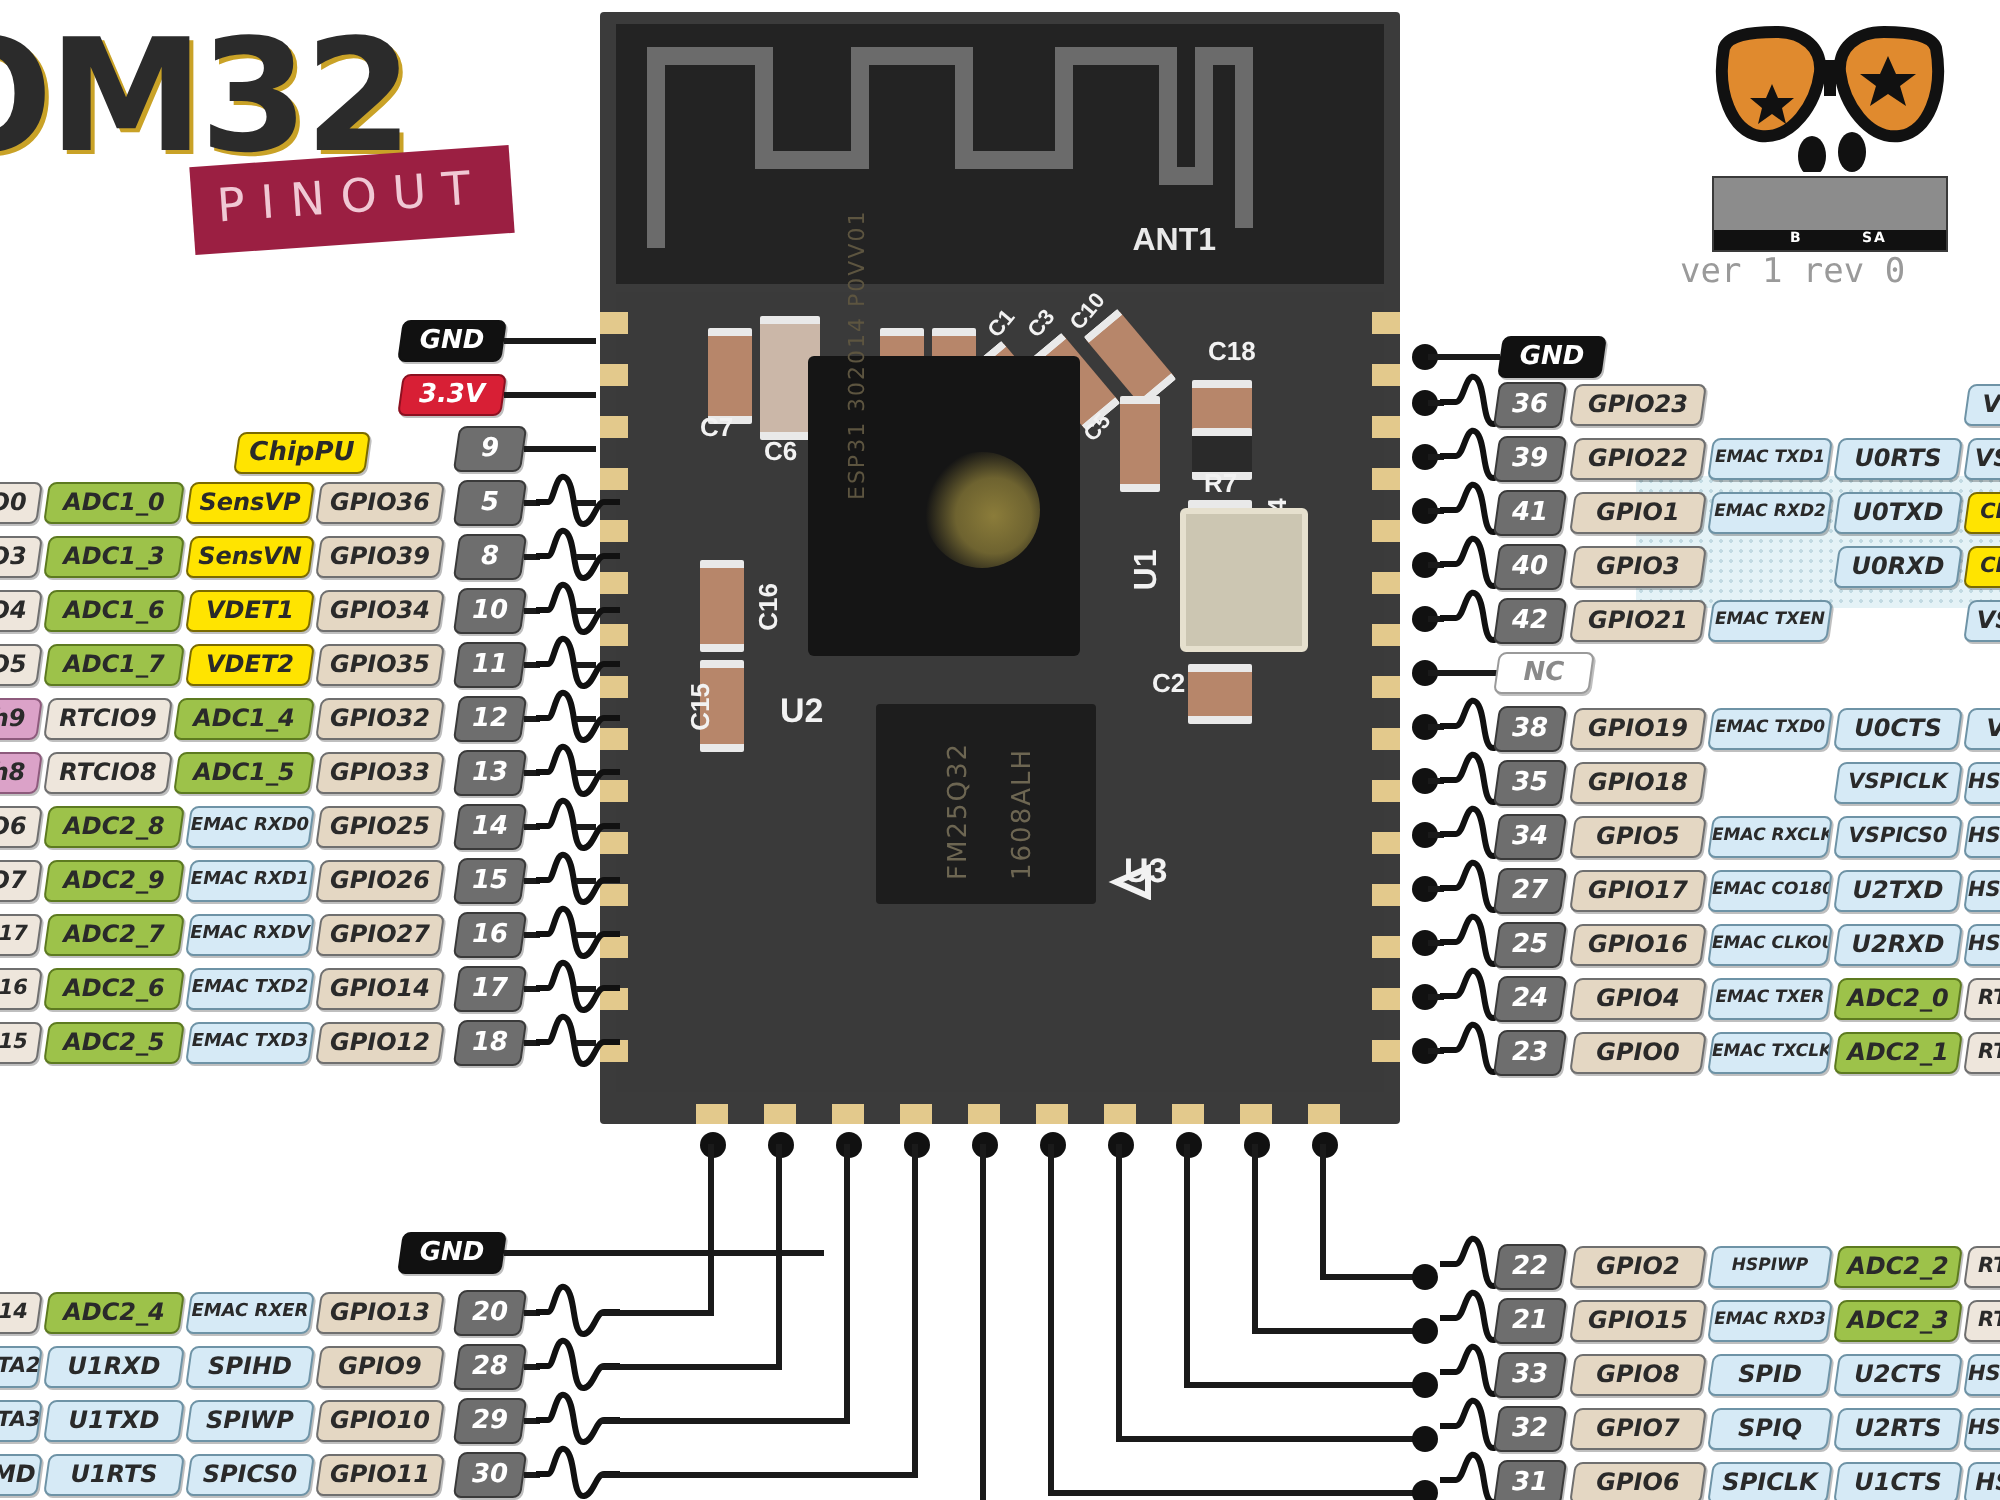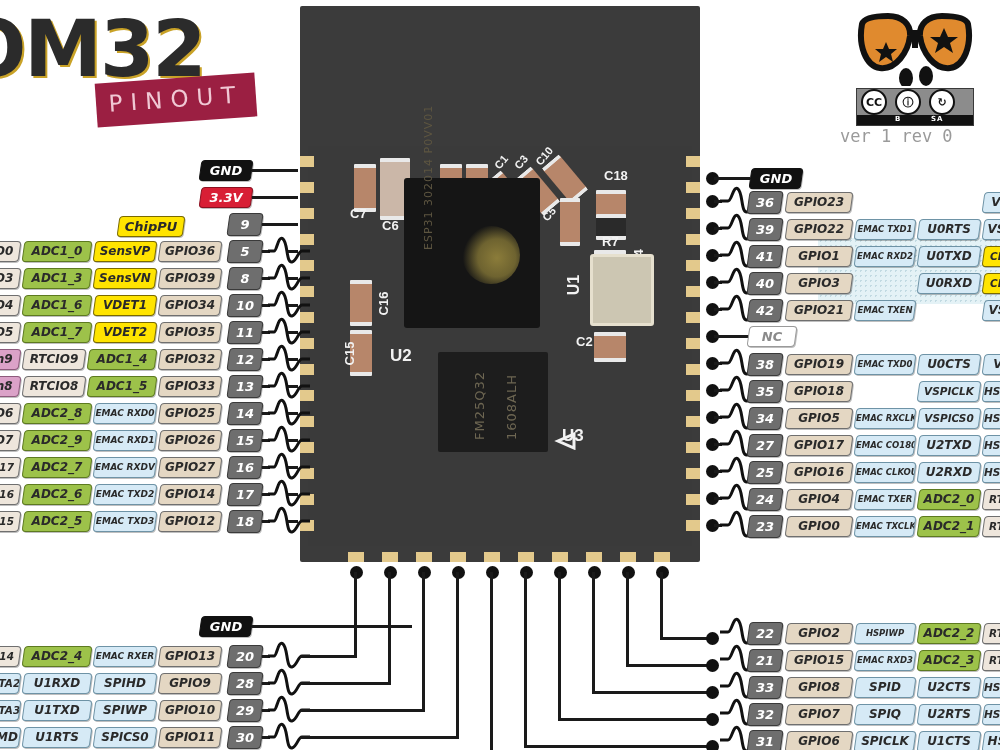--- a/index.html
+++ b/index.html
@@ -160,34 +160,35 @@
         <path d="M6 16 C2 38 10 58 24 60 C40 62 52 44 54 28 C55 16 46 8 32 8 C18 8 8 10 6 16 Z" fill="#e08a2e" stroke="#111" stroke-width="6" stroke-linejoin="round"></path>
         <path d="M112 16 C116 38 108 58 94 60 C78 62 66 44 64 28 C63 16 72 8 86 8 C100 8 110 10 112 16 Z" fill="#e08a2e" stroke="#111" stroke-width="6" stroke-linejoin="round"></path>
         <path d="M56 22 L62 22 L62 40 L56 40 Z" fill="#111"></path>
         <path d="M88 20 l4 9 10 0 -8 6 3 10 -9 -6 -9 6 3 -10 -8 -6 10 0 z" fill="#111"></path>
         <path d="M30 34 l3 7 8 0 -6 5 2 8 -7 -5 -7 5 2 -8 -6 -5 8 0 z" fill="#111"></path>
         <ellipse cx="50" cy="70" rx="7" ry="10" fill="#111"></ellipse>
         <ellipse cx="70" cy="68" rx="7" ry="10" fill="#111"></ellipse>
       </svg>
     </div>
     <div class="cc-badge">
-      <div class="row1">
-        <div class="cc-circ">CC</div>
-        <div class="cc-circ">ⓘ</div>
-        <div class="cc-circ">↻</div>
-      </div>
       <div class="row2">
         <b style="left:38px">B</b>
         <b style="left:74px">SA</b>
       </div>
     </div>
     <div class="hdr-ver">ver 1 rev 0</div>
   </div>
 
   <div class="pcb">
+    <div class="pcb-top">
+      <svg class="ant-trace" width="356" height="112">
+        <path d="M6 106 L6 10 L60 10 L60 62 L108 62 L108 10 L160 10 L160 62 L210 62 L210 10 L262 10 L262 70 L280 70 L280 10 L300 10 L300 96" fill="none" stroke="#6b6b6b" stroke-width="9"></path>
+      </svg>
+      <div class="ant-label">ANT1</div>
+    </div>
 
     <div class="pcb-body">
 
       <div class="cap" style="left:46px;top:18px;width:22px;height:40px;"></div>
       <div class="cap" style="left:72px;top:12px;width:30px;height:54px;background:#cbb7a8;"></div>
       <div class="cap" style="left:132px;top:18px;width:22px;height:40px;"></div>
       <div class="cap" style="left:158px;top:18px;width:22px;height:40px;"></div>
       <div class="cap" style="left:188px;top:26px;width:22px;height:38px;transform:rotate(-40deg);"></div>
       <div class="cap" style="left:218px;top:22px;width:22px;height:38px;transform:rotate(-40deg);"></div>
       <div class="cap" style="left:246px;top:10px;width:22px;height:38px;transform:rotate(-40deg);"></div>

